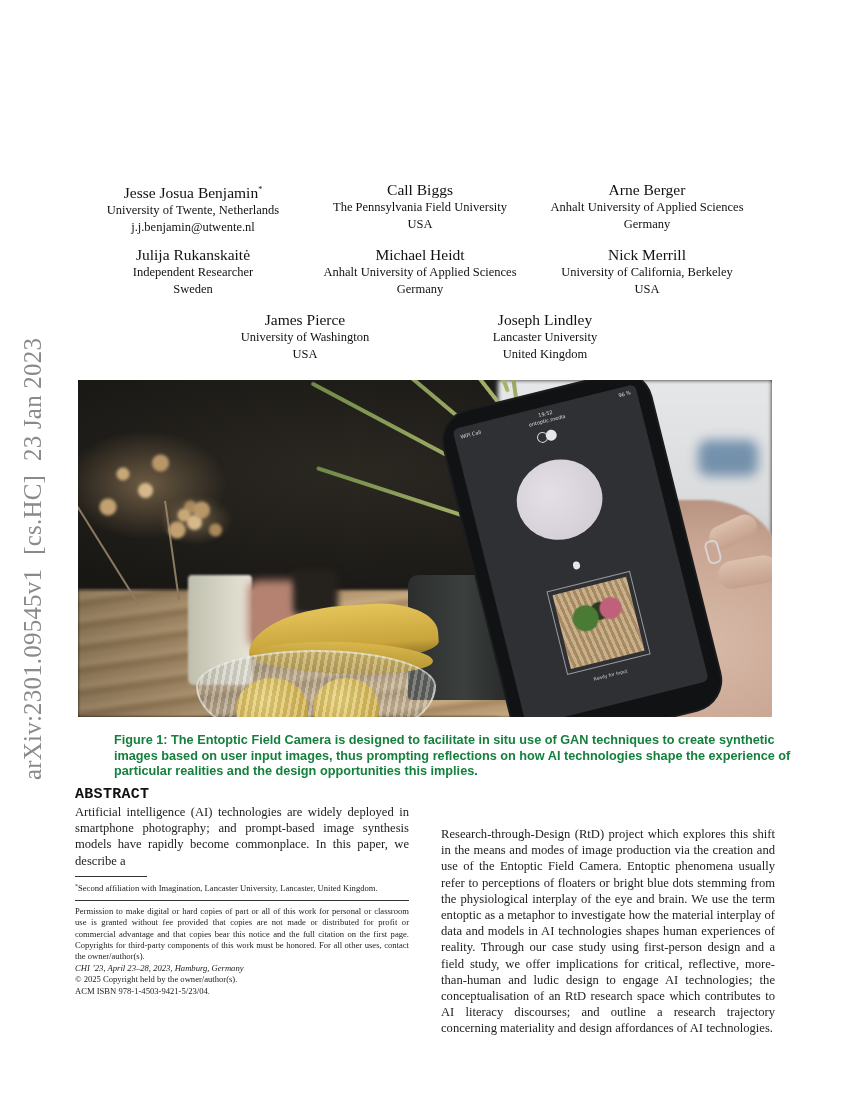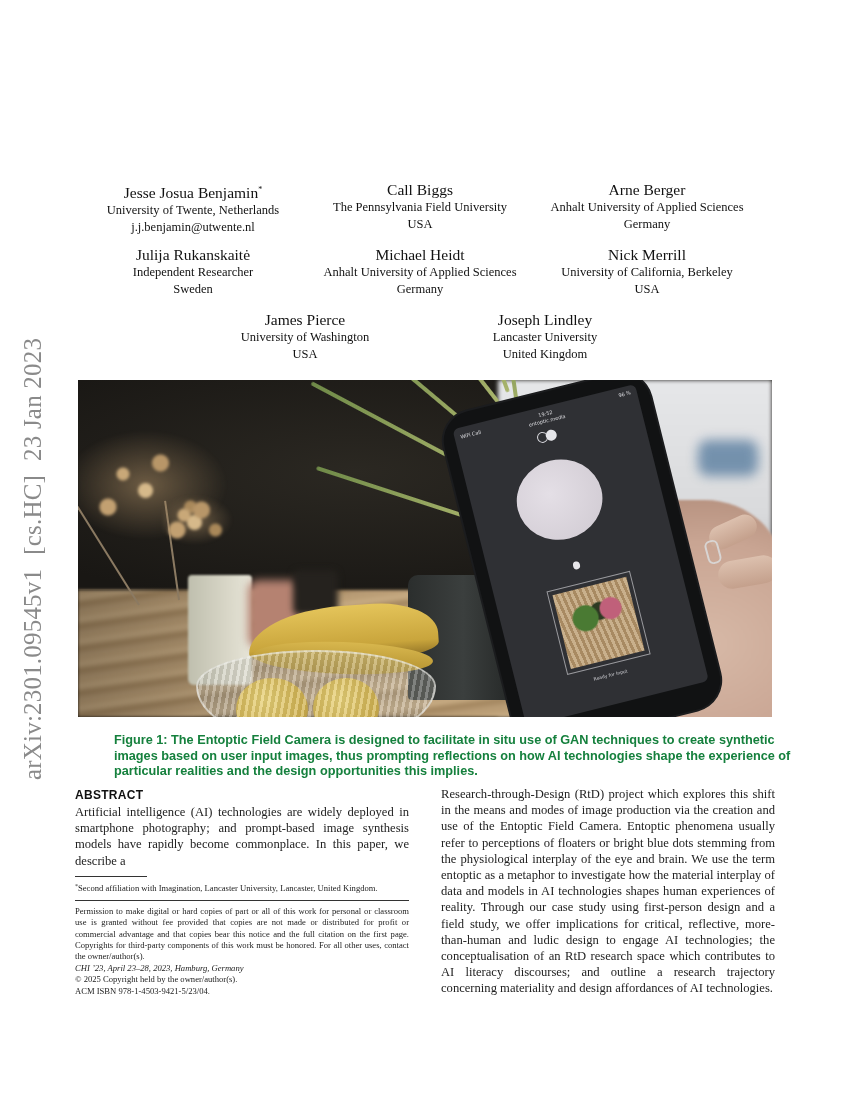--- a/index.html
+++ b/index.html
@@ -117,23 +117,23 @@
     font-family: "DejaVu Sans", sans-serif; font-size: 4.5px; color: #cfcfd4; }
 
   .caption {
     position: absolute; left: 75px; top: 733px; width: 700px;
     font-family: Liberation Sans, sans-serif; font-weight: bold; font-size: 12.7px; line-height: 15.5px; color: #15803d; margin-left: 39px;
   }
 
   .col-left { position: absolute; left: 75px; top: 786px; width: 334px; }
   .col-right { position: absolute; left: 441px; top: 786px; width: 334px; }
 
-  .abstract-heading { font-family: Liberation Sans, sans-serif; font-weight: bold; font-size: 12px; line-height: 18px; letter-spacing: .3px; }
+  .abstract-heading { font-family: Liberation Mono, monospace; font-weight: bold; font-size: 15px; line-height: 18px; letter-spacing: .3px; }
   .body-text { font-family: "Liberation Serif", serif; font-size: 12.6px; line-height: 16.2px; text-align: justify; color: #222; }
-  .body-text.right { text-align: justify; }
+  .body-text.right { text-align: justify; margin-top: 40px; }
 
   .fn-rule-short { width: 72px; height: 1px; background: #333; margin-top: 7px; }
   .footnote { font-family: "Liberation Serif", serif; font-size: 8.6px; line-height: 12px; color: #222; margin-top: 3px; white-space: nowrap; }
   .footnote sup { font-size: 6px; vertical-align: 3px; }
   .fn-rule-long { width: 334px; height: 1px; background: #333; margin-top: 6px; }
   .permission { font-family: "Liberation Serif", serif; font-size: 8.6px; line-height: 11.4px; color: #222; margin-top: 5px; text-align: justify; }
   .conf { font-style: italic; }
   .small-line { font-family: "Liberation Serif", serif; font-size: 8.6px; line-height: 11.4px; color: #222; }
 </style>
 </head>

